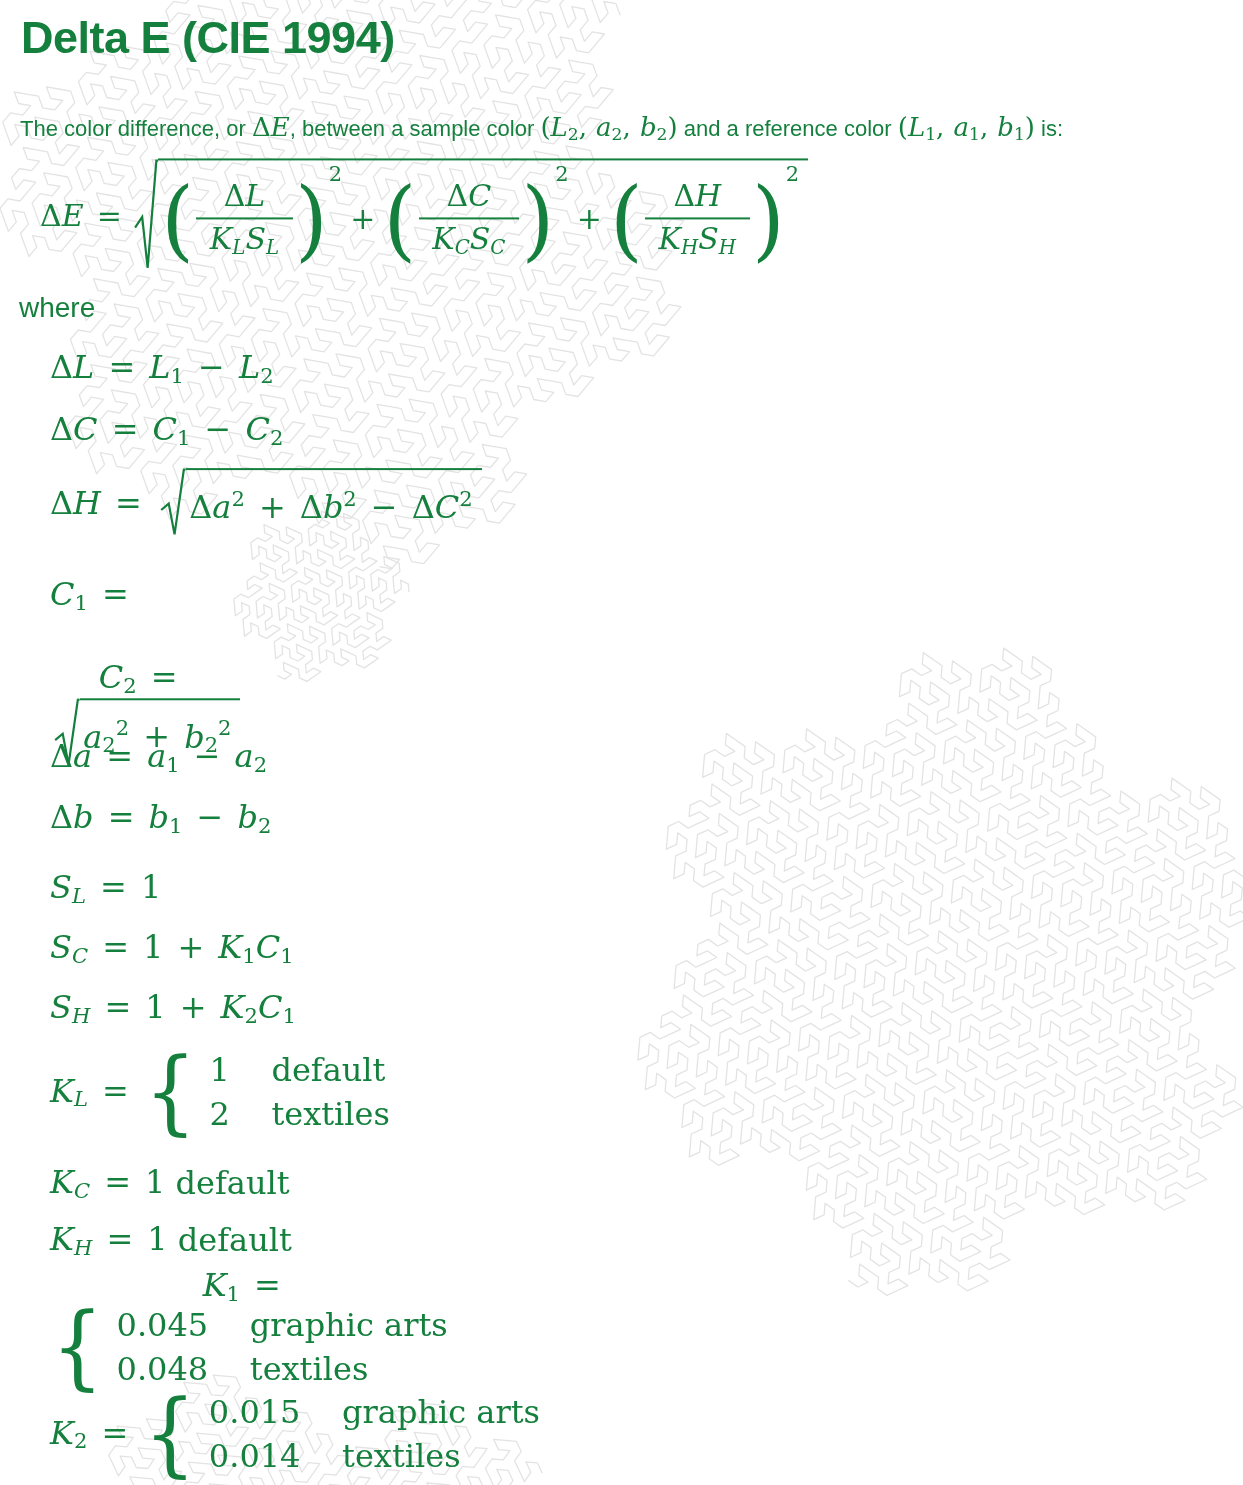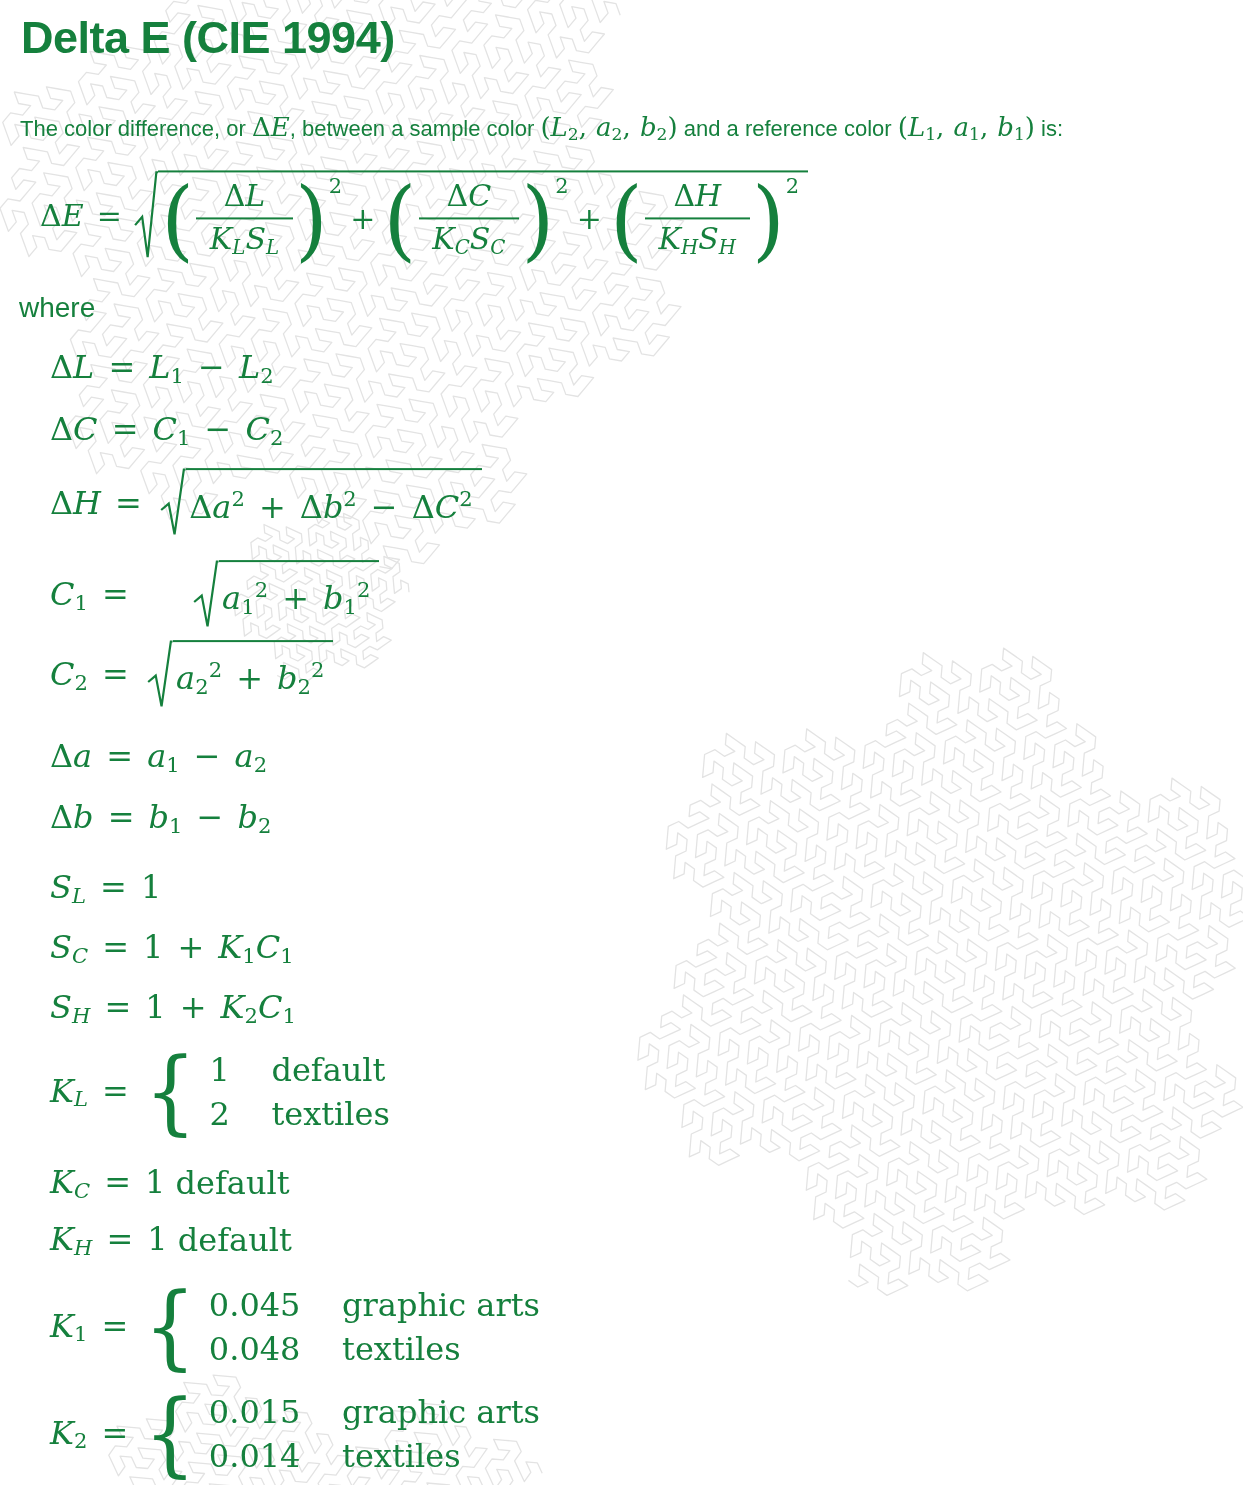--- a/index.html
+++ b/index.html
@@ -12,40 +12,40 @@
            font-family:"Liberation Sans",sans-serif;font-weight:700;font-size:45px;
            letter-spacing:-.5px;white-space:nowrap;}
   .para{position:absolute;left:20px;top:128px;transform:translateY(-50%);margin:0;
         font-size:22px;display:flex;align-items:baseline;white-space:nowrap;}
   .where{position:absolute;left:19px;top:308px;transform:translateY(-50%);font-size:28px;}
 
   .eq{position:absolute;left:50px;transform:translateY(-50%);display:flex;align-items:center;
       font-family:"DejaVu Serif",serif;font-size:32px;white-space:nowrap;}
   #eq-main{left:40px;top:216px;font-size:30px;}
   #eq-dL{top:368px;} #eq-dC{top:430px;} #eq-dH{top:503px;}
-  #eq-C1{top:595px;gap:46px;} #eq-C2{top:675px;}
+  #eq-C1{top:595px;gap:46px;} #eq-C2{top:713px;flex-direction:column;}
   #eq-da{top:757px;} #eq-db{top:818px;align-items:flex-end;}
   #eq-SL{top:888px;text-align:center;} #eq-SC{top:948px;} #eq-SH{top:1008px;}
   #eq-KL{top:1092px;} #eq-KC{top:1183px;} #eq-KH{top:1240px;}
-  #eq-K1{top:1327px;} #eq-K2{top:1434px;}
+  #eq-K1{top:1327px;flex-direction:column;} #eq-K2{top:1434px;}
 
   
   .mm{font-family:"DejaVu Serif",serif;}
   .para .mm{font-size:26px;}
   .it{font-style:italic;}
   .up{font-style:normal;}
   .op{margin:0 .27em;}
   .cm{margin-right:.18em;}
   .sp{display:inline-block;width:.17em;}
   .s{font-size:.66em;vertical-align:-.22em;}
   .p{font-size:.66em;vertical-align:.58em;}
   .rm{font-style:normal;white-space:pre;}
   .sans{font-family:"Liberation Sans",sans-serif;white-space:pre;}
 
-  .frac{display:inline-flex;flex-direction:column;align-items:center;margin:0 .08em;}
+  .frac{display:inline-flex;flex-direction:column;align-items:center;margin:12px .08em;}
   .frac .num{padding:.08em .45em .12em;line-height:1.15;}
   .frac .fbar{align-self:stretch;height:2px;background:currentColor;}
   .frac .den{padding:.12em .45em .06em;line-height:1.15;}
 
   .sqrt{display:inline-flex;align-items:stretch;margin-left:.14em;}
   .sqrt-sym{width:.8em;display:flex;flex:none;}
   .sqrt-sym svg{width:100%;height:100%;display:block;}
   .radicand{border-top:2.2px solid currentColor;padding:.14em .28em 0 .1em;
             display:flex;align-items:center;}
 
@@ -140,30 +140,20 @@
               <path d="M1 36 L7.5 30.5 L12.5 57 L20.5 1.2 L22 1.2" fill="none" stroke="currentColor" stroke-width="2.2" vector-effect="non-scaling-stroke"></path>
             </svg>
           </span>
           <span class="radicand">
             <span class="mm"><span class="up">Δ</span><span class="it">a</span><span class="p up">2</span><span class="sp"></span><span class="op up">+</span><span class="sp"></span><span class="up">Δ</span><span class="it">b</span><span class="p up">2</span><span class="sp"></span><span class="op up">−</span><span class="sp"></span><span class="up">Δ</span><span class="it">C</span><span class="p up">2</span></span>
           </span>
         </span>
       </div>
     <div class="eq" id="eq-C1">
         <span class="mm"><span class="it">C</span><span class="s up">1</span><span class="sp"></span><span class="op up">=</span><span class="sp"></span></span>
-        <span class="sqrt">
-          <span class="sqrt-sym">
-            <svg viewBox="0 0 22 60" preserveAspectRatio="none">
-              <path d="M1 36 L7.5 30.5 L12.5 57 L20.5 1.2 L22 1.2" fill="none" stroke="currentColor" stroke-width="2.2" vector-effect="non-scaling-stroke"></path>
-            </svg>
-          </span>
-          <span class="radicand">
-            <span class="mm"><span class="it">a</span><span class="s up">1</span><span class="p up">2</span><span class="sp"></span><span class="op up">+</span><span class="sp"></span><span class="it">b</span><span class="s up">1</span><span class="p up">2</span></span>
-          </span>
-        </span>
       </div>
     <div class="eq" id="eq-C2">
         <span class="mm"><span class="it">C</span><span class="s up">2</span><span class="sp"></span><span class="op up">=</span><span class="sp"></span></span>
         <span class="sqrt">
           <span class="sqrt-sym">
             <svg viewBox="0 0 22 60" preserveAspectRatio="none">
               <path d="M1 36 L7.5 30.5 L12.5 57 L20.5 1.2 L22 1.2" fill="none" stroke="currentColor" stroke-width="2.2" vector-effect="non-scaling-stroke"></path>
             </svg>
           </span>
           <span class="radicand">

